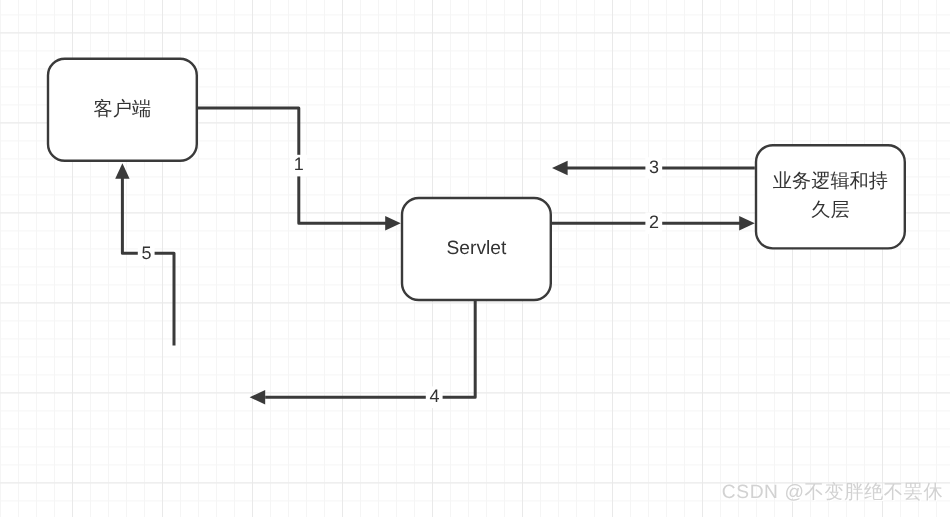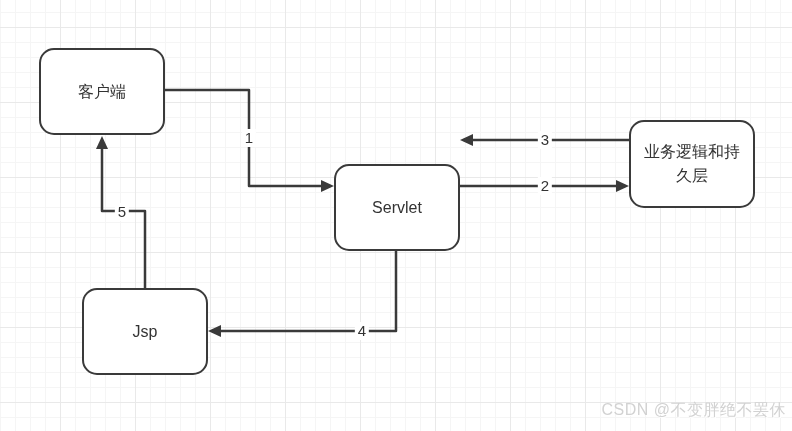--- a/index.html
+++ b/index.html
@@ -96,23 +96,20 @@
   </div>
 
   <div class="node node-servlet">
     <span>Servlet</span>
   </div>
 
   <div class="node node-business">
     <span>业务逻辑和持久层</span>
   </div>
 
-  <div class="node node-jsp">
-    <span>Jsp</span>
-  </div>
 
   <span class="edge-label el-1">1</span>
   <span class="edge-label el-2">2</span>
   <span class="edge-label el-3">3</span>
   <span class="edge-label el-4">4</span>
   <span class="edge-label el-5">5</span>
 
   <div class="watermark">CSDN @不变胖绝不罢休</div>
 
 </div>

